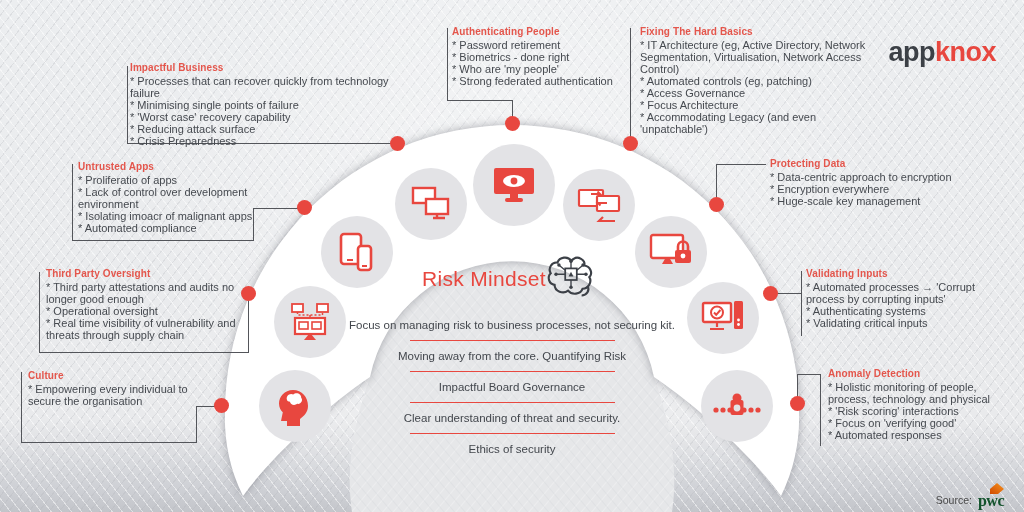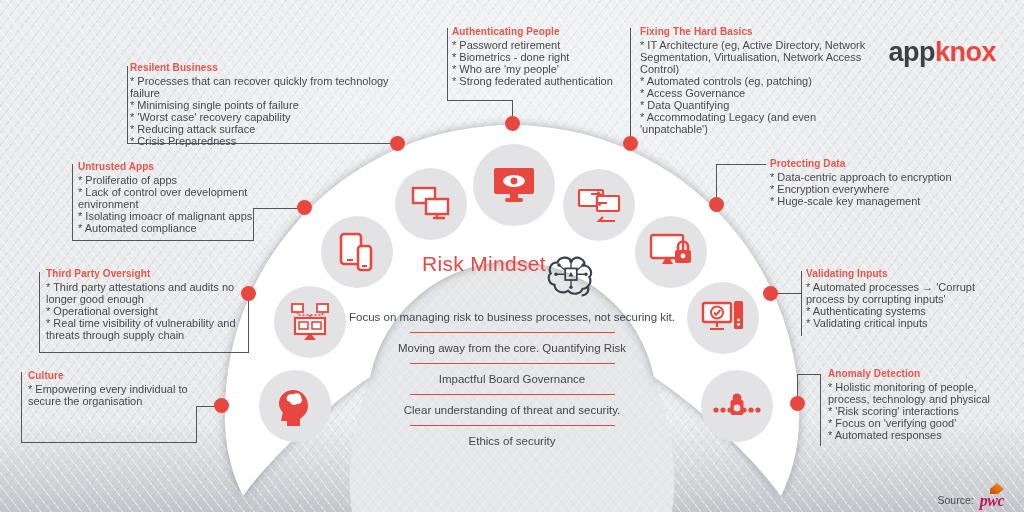--- a/index.html
+++ b/index.html
@@ -16,32 +16,32 @@
   .circ{position:absolute;width:72px;height:72px;border-radius:50%;background:#e3e3e6;
         display:flex;align-items:center;justify-content:center;z-index:2;}
   .circ.big{width:82px;height:82px;}
   .ln{position:absolute;background:#53555a;z-index:3;}
   .dot{position:absolute;width:15px;height:15px;border-radius:50%;background:#e8473f;z-index:4;}
   .box{position:absolute;z-index:5;}
   .box-title{font-size:10px;font-weight:bold;color:#e4564c;margin:0 0 2px 0;letter-spacing:.1px;}
   .bi{font-size:11px;line-height:12px;color:#45494f;}
   .center-wrap{position:absolute;left:512px;top:252px;transform:translateX(-50%);
                width:400px;z-index:5;text-align:center;}
-  .center-head{display:flex;align-items:flex-start;justify-content:center;margin-bottom:2px;}
+  .center-head{display:flex;align-items:center;justify-content:center;margin-bottom:10px;}
   .center-title{font-size:21px;color:#e8473f;letter-spacing:.3px;margin-right:-6px;margin-bottom:2px;}
   .c-item{font-size:11.5px;color:#43474d;line-height:14px;}
   .sep{height:1px;background:#e8473f;width:205px;margin:8px auto;}
   .appknox{position:absolute;top:37px;right:28px;z-index:6;font-size:27px;font-weight:bold;letter-spacing:-.5px;}
   .appknox .a1{color:#3c4046;}
   .appknox .a2{color:#e8473f;}
   .source{position:absolute;right:20px;bottom:4px;z-index:6;display:flex;align-items:flex-end;}
   .source-label{font-size:10.5px;color:#4a4a4a;margin-right:6px;margin-bottom:2px;}
   .pwc-wrap{display:flex;flex-direction:column;align-items:flex-end;}
   .pwc-text{font-family:"Liberation Serif",serif;font-weight:bold;font-size:16px;
-            color:#be185d;letter-spacing:-.5px;line-height:14px;font-style:italic;}
+            color:#14532d;letter-spacing:-.5px;line-height:14px;}
 </style>
 </head>
 <body>
 
 <div class="bg"></div>
 
 <svg class="arch-svg" width="1024" height="512" viewBox="0 0 1024 512">
   <defs>
     <pattern id="hA" width="8" height="8" patternUnits="userSpaceOnUse" patternTransform="rotate(40 512 407)">
       <path d="M0 0V8" stroke="#ffffff" stroke-opacity=".55"></path>
@@ -190,42 +190,42 @@
 <div class="ln" style="left:777px;top:293px;width:25px;height:1px;"></div>
 <div class="ln" style="left:801px;top:271px;width:1px;height:65px;"></div>
 <div class="dot" style="left:763px;top:286px;"></div>
 
 <div class="ln" style="left:797px;top:374px;width:1px;height:30px;"></div>
 <div class="ln" style="left:797px;top:374px;width:24px;height:1px;"></div>
 <div class="ln" style="left:820px;top:374px;width:1px;height:72px;"></div>
 <div class="dot" style="left:790px;top:396px;"></div>
 
 <div class="box" style="left:130px;top:62px;width:285px;">
-  <div class="box-title">Resilent Business</div>
+  <div class="box-title">Impactful Business</div>
   <div class="bi">* Processes that can recover quickly from technology failure</div>
   <div class="bi">* Minimising single points of failure</div>
   <div class="bi">* 'Worst case' recovery capability</div>
   <div class="bi">* Reducing attack surface</div>
   <div class="bi">* Crisis Preparedness</div>
 </div>
 
 <div class="box" style="left:452px;top:26px;width:168px;">
   <div class="box-title">Authenticating People</div>
   <div class="bi">* Password retirement</div>
   <div class="bi">* Biometrics - done right</div>
   <div class="bi">* Who are 'my people'</div>
   <div class="bi">* Strong federated authentication</div>
 </div>
 
 <div class="box" style="left:640px;top:26px;width:228px;">
   <div class="box-title">Fixing The Hard Basics</div>
   <div class="bi">* IT Architecture (eg, Active Directory, Network Segmentation, Virtualisation, Network Access Control)</div>
   <div class="bi">* Automated controls (eg, patching)</div>
   <div class="bi">* Access Governance</div>
-  <div class="bi">* Data Quantifying</div>
+  <div class="bi">* Focus Architecture</div>
   <div class="bi">* Accommodating Legacy (and even 'unpatchable')</div>
 </div>
 
 <div class="box" style="left:78px;top:161px;width:185px;">
   <div class="box-title">Untrusted Apps</div>
   <div class="bi">* Proliferatio of apps</div>
   <div class="bi">* Lack of control over development environment</div>
   <div class="bi">* Isolating imoacr of malignant apps</div>
   <div class="bi">* Automated compliance</div>
 </div>

